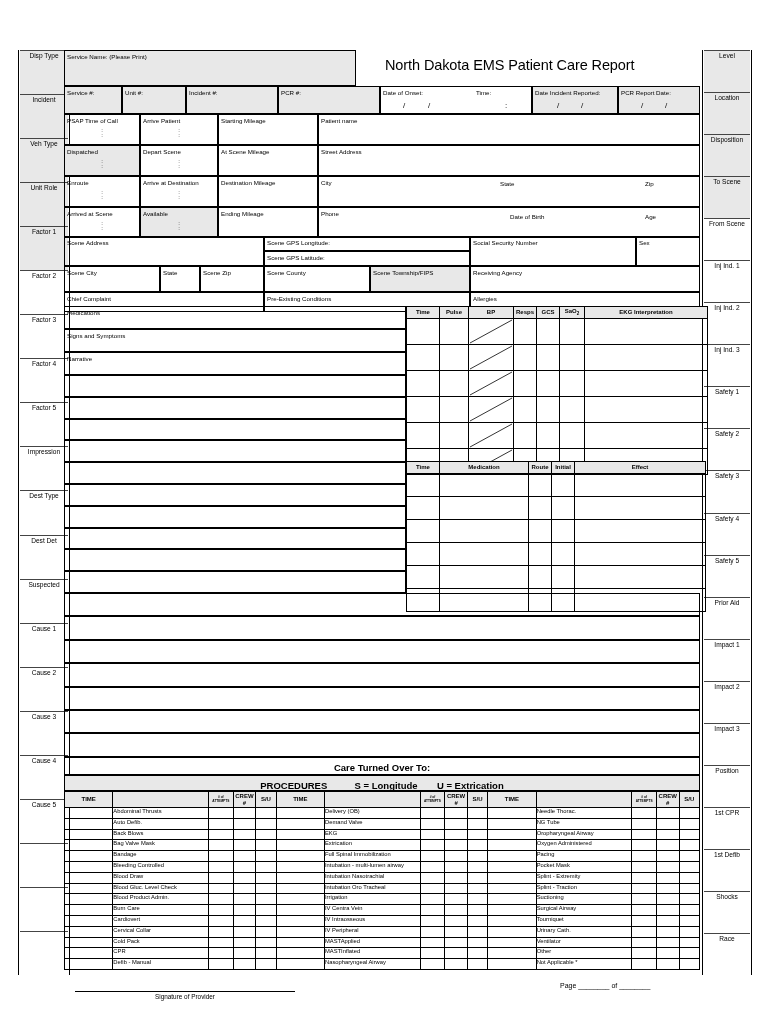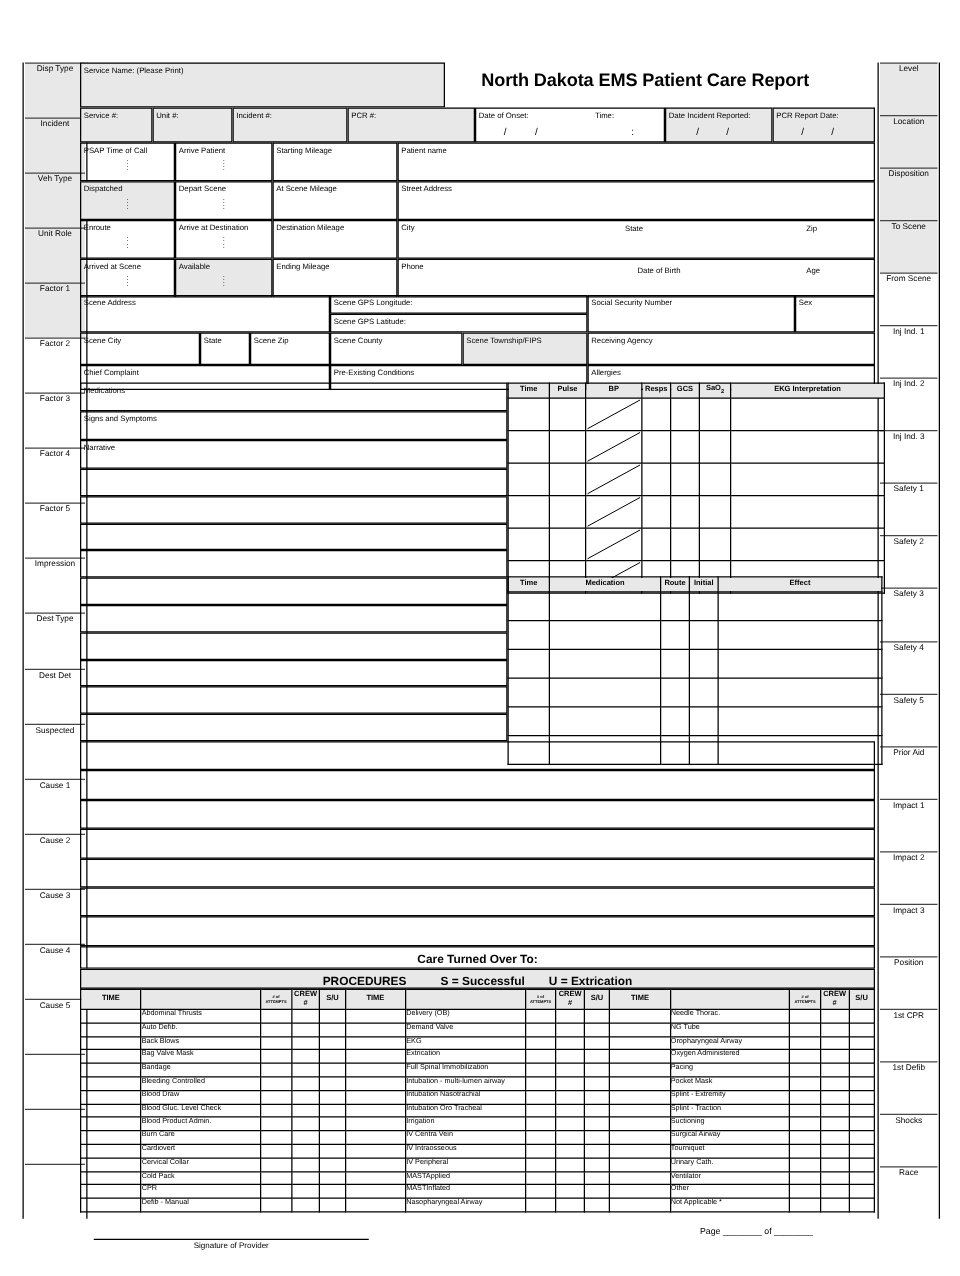--- a/index.html
+++ b/index.html
@@ -41,21 +41,21 @@
   .sideframe{
     position:absolute;
     box-sizing:border-box;
     border-left:1.6px solid #000;
     border-right:1.6px solid #000;
   }
   
   #title{
     position:absolute;
     font-size:14.5px;
-    font-weight:bold;
+    font-weight:normal;
     letter-spacing:-0.1px;
     white-space:nowrap;
   }
   
   table.grid{
     position:absolute;
     border-collapse:collapse;
     table-layout:fixed;
     font-size:6.2px;
   }
@@ -494,21 +494,21 @@
     </div>
 
   <div class="bx b" style="left:64px;top:757px;width:636px;height:18px;text-decoration:underline;">
     <div class="bigc" style="top:4px;">Care Turned Over To:</div>
   </div>
 
   <div class="bx b g" style="left:64px;top:775px;width:636px;height:16px;">
     <div class="bigc" style="top:3.5px;">
       <span>PROCEDURES</span>
       <span style="display:inline-block;width:22px;"></span>
-      <span>S = Successful</span>
+      <span>S = Longitude</span>
       <span style="display:inline-block;width:14px;"></span>
       <span>U = Extrication</span>
     </div>
   </div>
 
   <table class="grid proc" id="proc-table" style="left:64px;top:791px;width:636px;">
     <thead>
       <tr>
         <th style="width:44px;height:15px;">TIME</th>
         <th style="width:88px;"></th>

